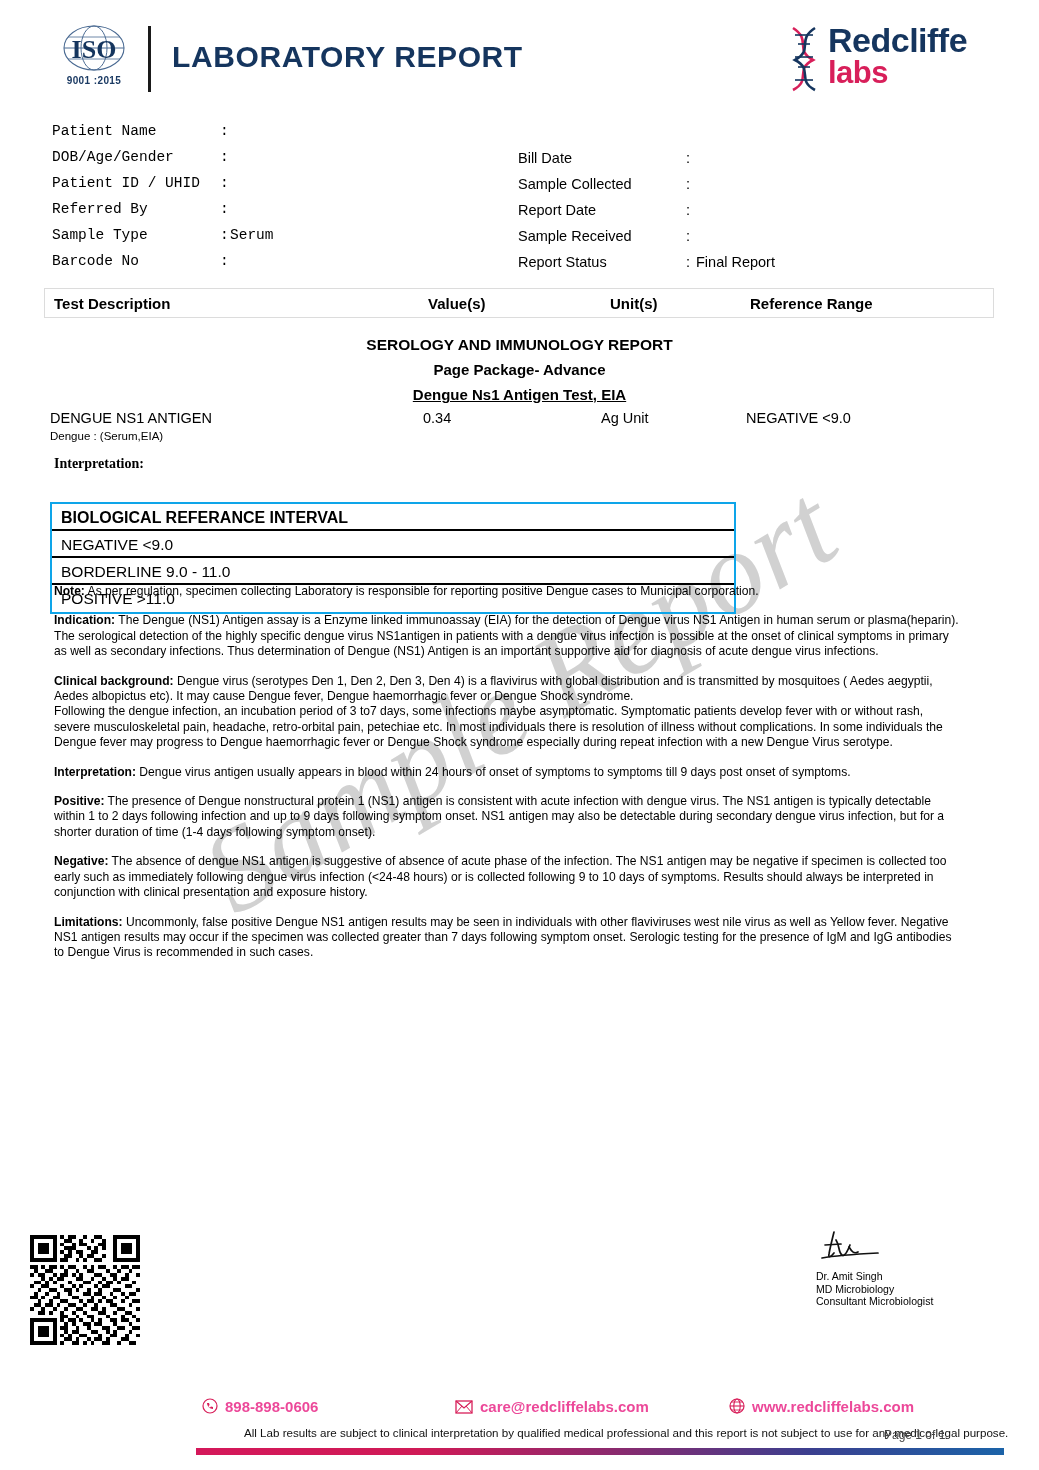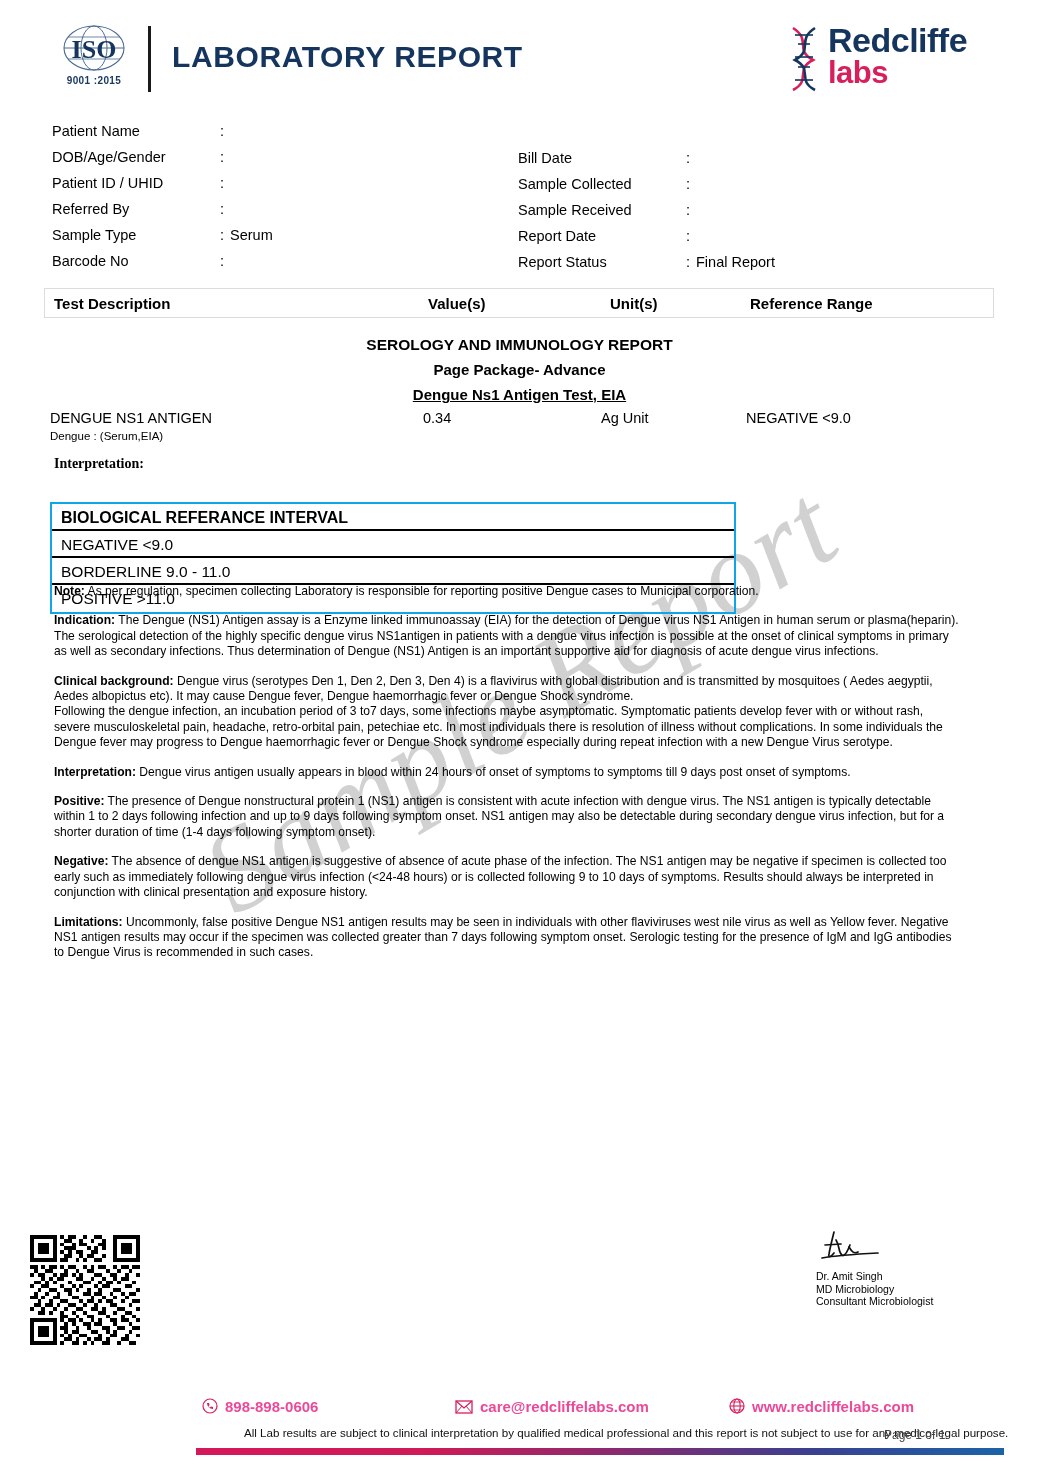--- a/index.html
+++ b/index.html
@@ -100,21 +100,21 @@
     letter-spacing: -.5px;
   }
   
   .patient {
     position: absolute;
     left: 0; top: 118px;
     width: 1039px;
     z-index: 10;
   }
   .pcol { position: absolute; }
-  .pcol.left  { left: 52px;  width: 460px; }
+  .pcol.left  { left: 52px;  width: 460px; font-family: Liberation Mono, monospace; }
   .pcol.right { left: 518px; width: 470px; }
   .prow {
     height: 26px;
     font-size: 14.5px;
     line-height: 26px;
     white-space: nowrap;
   }
   .prow .lbl { display: inline-block; width: 168px; }
   .prow .colon { display: inline-block; width: 10px; }
   .prow .val { display: inline-block; }
@@ -337,24 +337,24 @@
     </div>
 
     <div class="pcol right" style="top:27px">
       <div class="prow">
         <span class="lbl">Bill Date</span><span class="colon">:</span><span class="val"></span>
       </div>
       <div class="prow">
         <span class="lbl">Sample Collected</span><span class="colon">:</span><span class="val"></span>
       </div>
       <div class="prow">
+        <span class="lbl">Report Date</span><span class="colon">:</span><span class="val"></span>
+      </div>
+      <div class="prow">
         <span class="lbl">Sample Received</span><span class="colon">:</span><span class="val"></span>
-      </div>
-      <div class="prow">
-        <span class="lbl">Report Date</span><span class="colon">:</span><span class="val"></span>
       </div>
       <div class="prow">
         <span class="lbl">Report Status</span><span class="colon">:</span><span class="val">Final Report</span>
       </div>
     </div>
   </div>
 
   <div class="colhead">
     <span class="ch-test">Test Description</span>
     <span class="ch-value">Value(s)</span>

